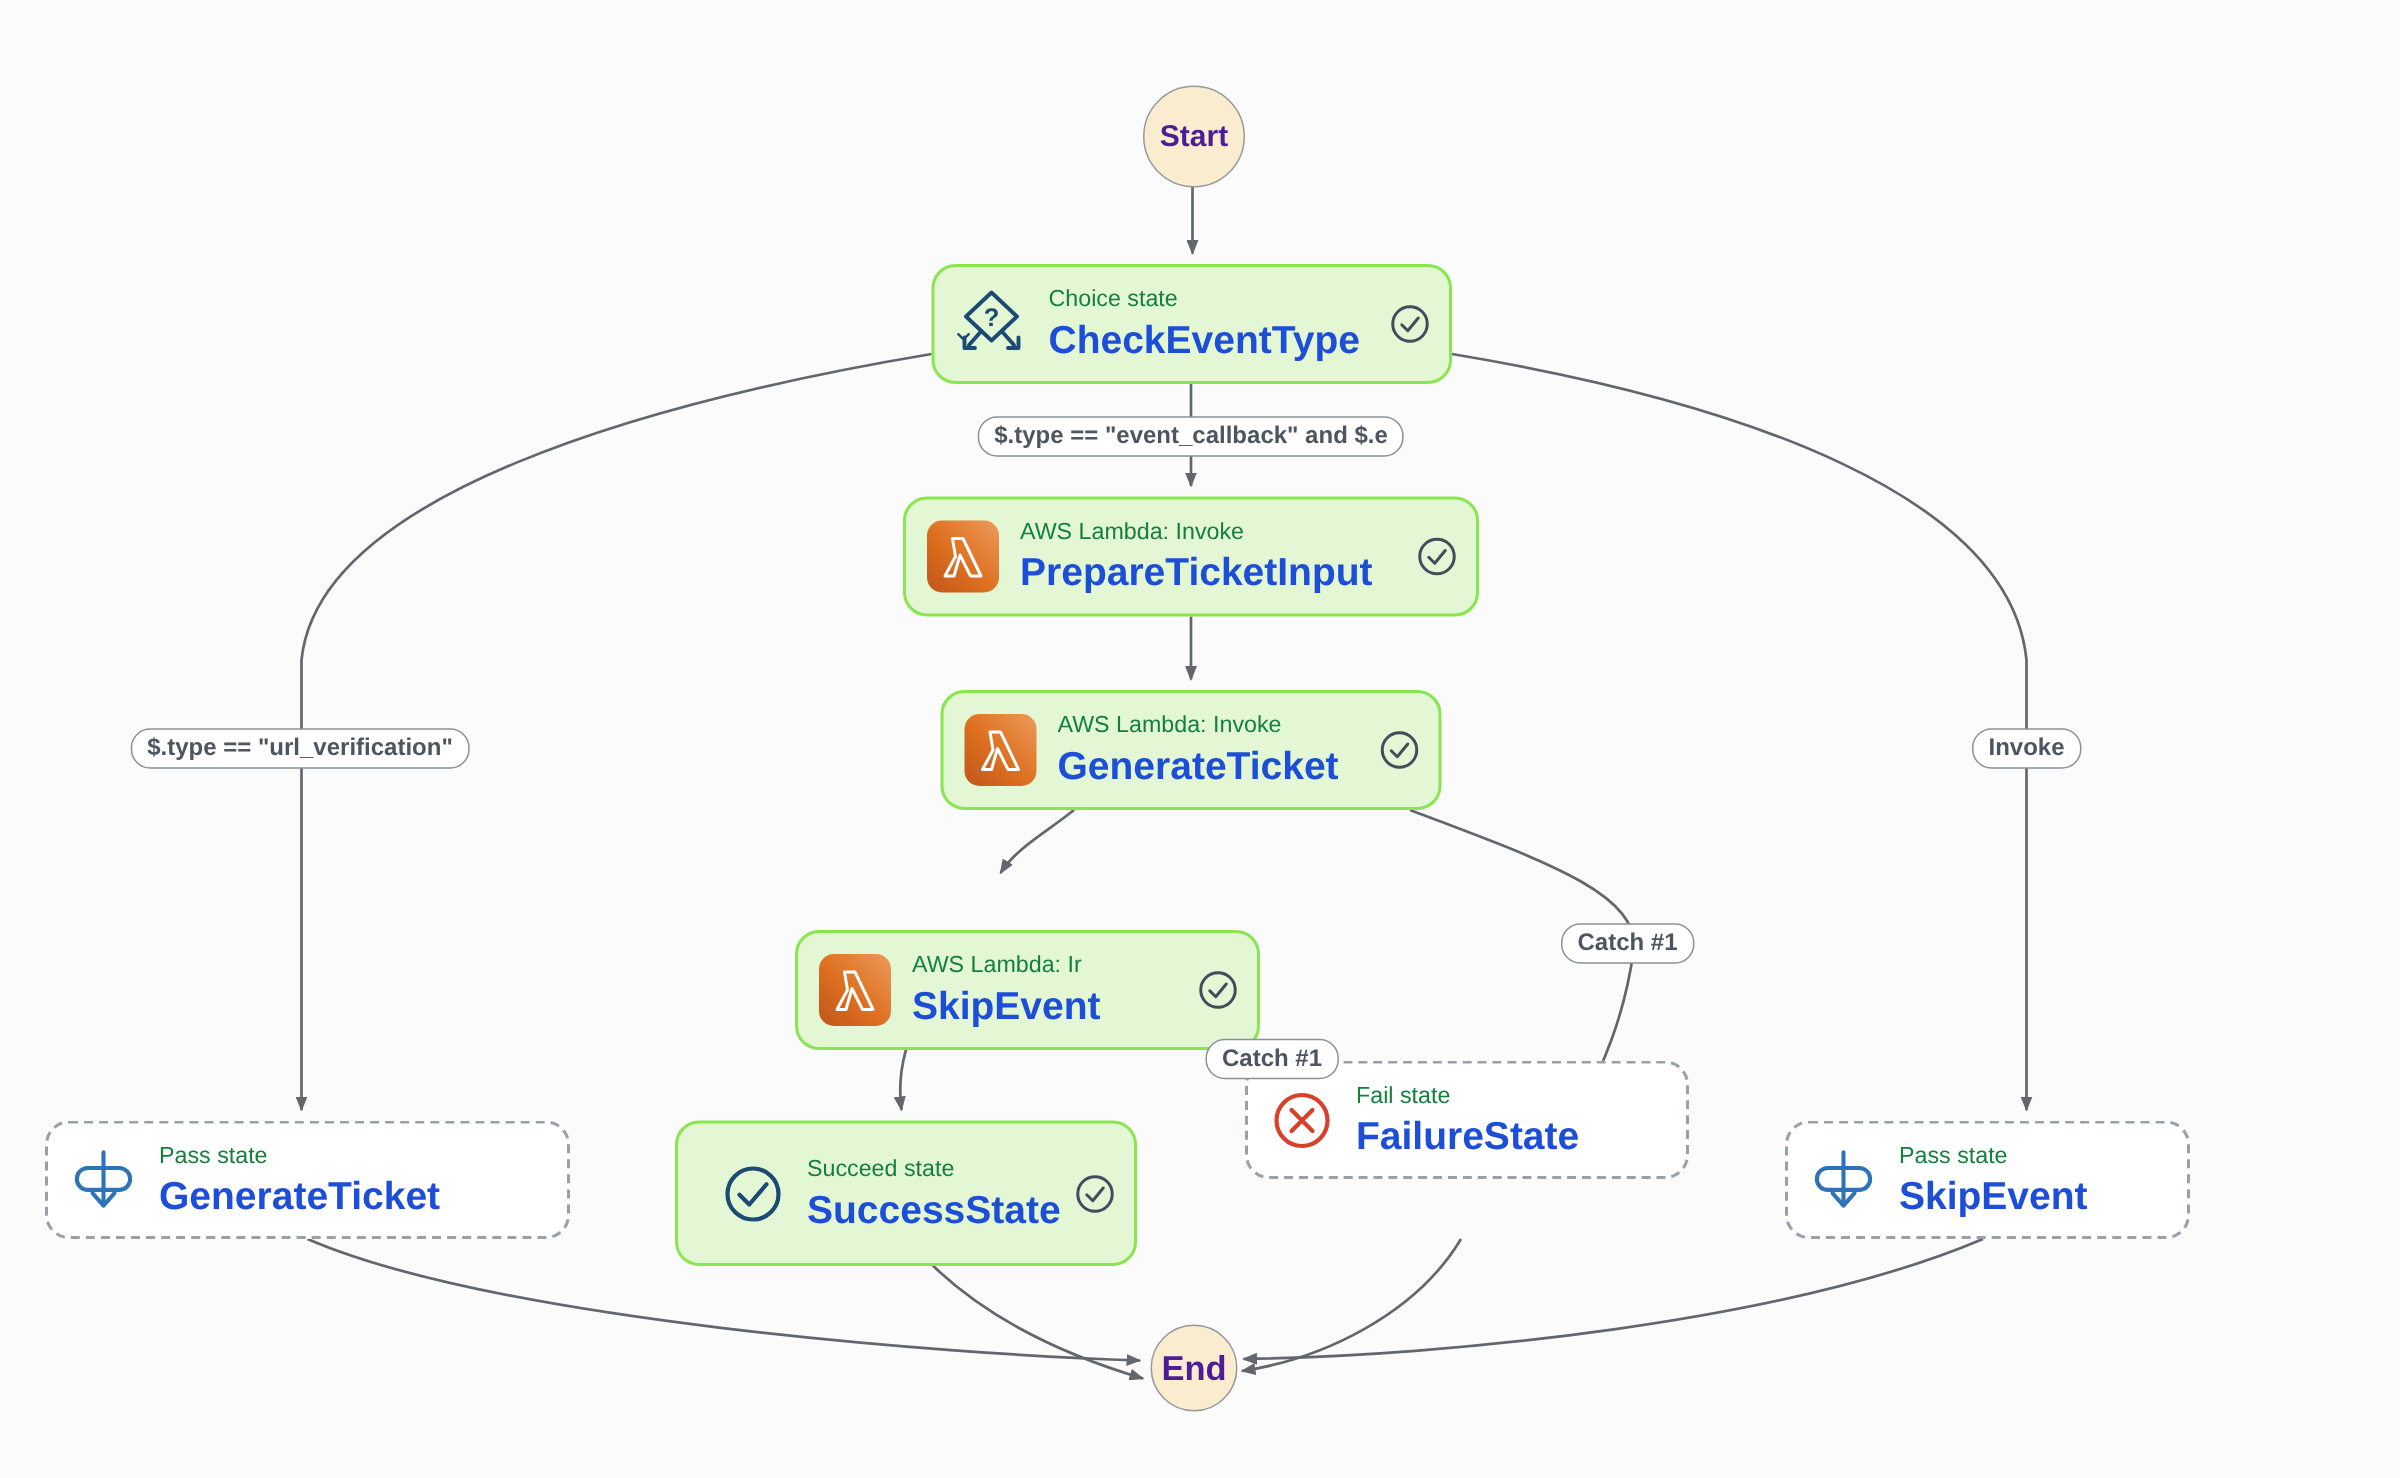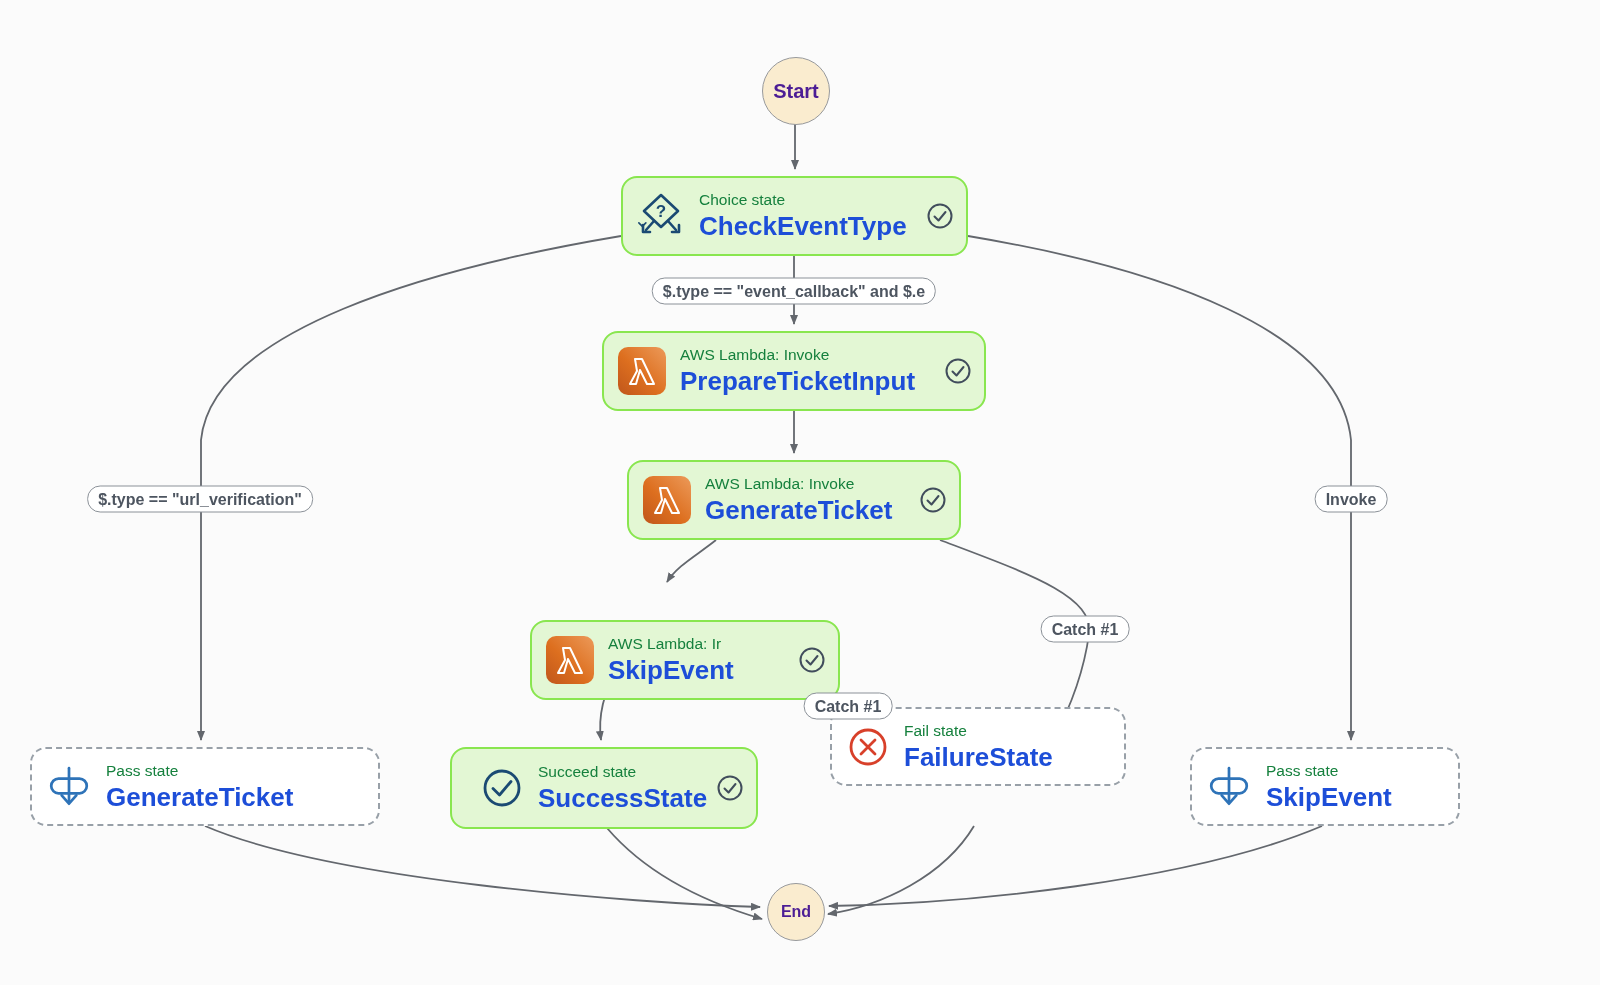--- a/index.html
+++ b/index.html
@@ -4,21 +4,21 @@
 <style>
   html,body{margin:0;padding:0;}
   body{font-family:"Liberation Sans", sans-serif; background:#fbfbfb;}
   .canvas{position:relative;width:1600px;height:985px;background:#fbfbfb;overflow:hidden;}
   .edges{position:absolute;left:0;top:0;width:1600px;height:985px;}
 
   
   .terminal{position:absolute;border-radius:50%;background:#faeccf;border:1.5px solid #97999c;
     display:flex;align-items:center;justify-content:center;font-weight:bold;color:#4c1d95;}
   .terminal.start{left:762px;top:57px;width:66px;height:66px;font-size:20px;}
-  .terminal.end{left:767px;top:883px;width:56px;height:56px;font-size:16px;}
+  .terminal.end{left:767px;top:883px;width:56px;height:56px;font-size:23px;}
 
   
   .node{position:absolute;display:flex;align-items:center;border-radius:16px;box-sizing:border-box;
     padding:0 12px 0 14px;background:#fff;}
   .node.green{background:#e3f7d4;border:2px solid #89e64f;}
   .node.dashed{background:#ffffff;border:2px dashed #98a0a8;}
   .nicon{flex:0 0 auto;display:flex;align-items:center;justify-content:center;margin-right:14px;}
   .ntext{flex:1 1 auto;min-width:0;overflow:hidden;}
   .ntype{font-size:15.5px;color:#15803d;white-space:nowrap;overflow:hidden;line-height:20px;}
   .ntitle{font-size:26px;font-weight:bold;color:#1d4ed8;white-space:nowrap;overflow:hidden;line-height:32px;}
@@ -160,21 +160,21 @@
         <path d="M15,30 L22,38 L29,30" stroke="#2e73b8" stroke-width="2.6" stroke-linecap="round" stroke-linejoin="round"></path>
         <rect x="5" y="14" width="34" height="14" rx="7" stroke="#2e73b8" stroke-width="2.6"></rect>
       </svg>
     </span>
     <div class="ntext">
       <div class="ntype">Pass state</div>
       <div class="ntitle">GenerateTicket</div>
     </div>
   </div>
 
-  <div class="node green" style="left:450px;top:747px;width:308px;height:82px;padding-left:28px;">
+  <div class="node green" style="left:450px;top:747px;width:308px;height:97px;padding-left:28px;">
     <span class="nicon">
       <svg width="44" height="44" viewBox="0 0 44 44" fill="none">
         <circle cx="22" cy="22" r="17" stroke="#1b4a73" stroke-width="2.8"></circle>
         <path d="M13,22.5 L19.5,29 L31,15.5" stroke="#1b4a73" stroke-width="2.8" stroke-linecap="round" stroke-linejoin="round"></path>
       </svg>
     </span>
     <div class="ntext">
       <div class="ntype">Succeed state</div>
       <div class="ntitle">SuccessState</div>
     </div>

